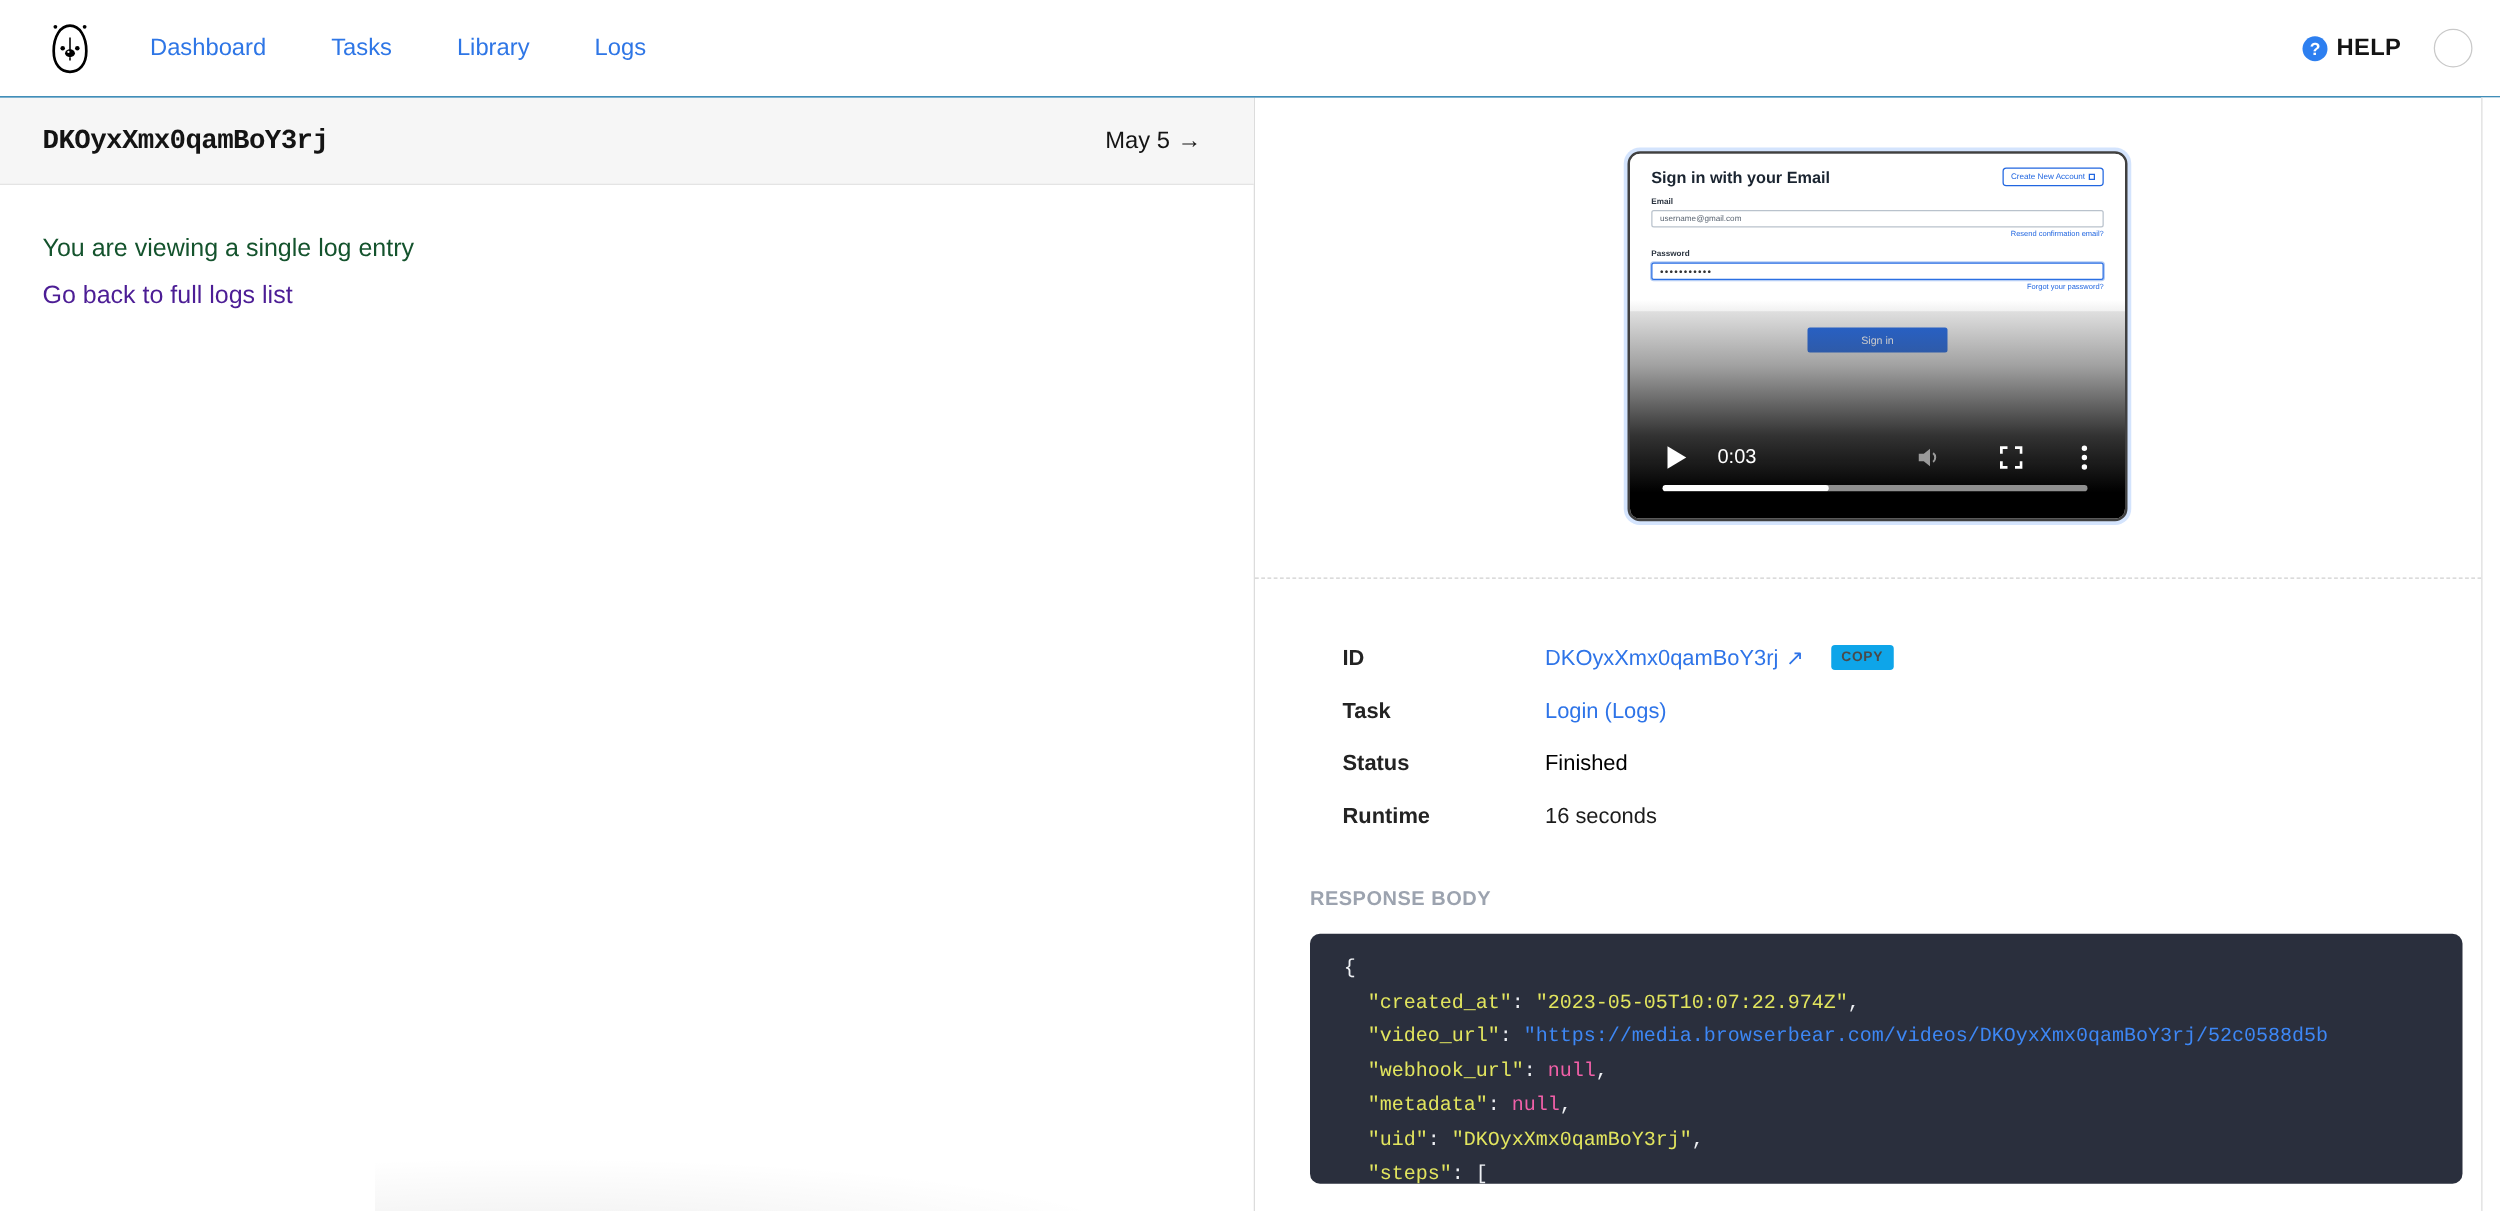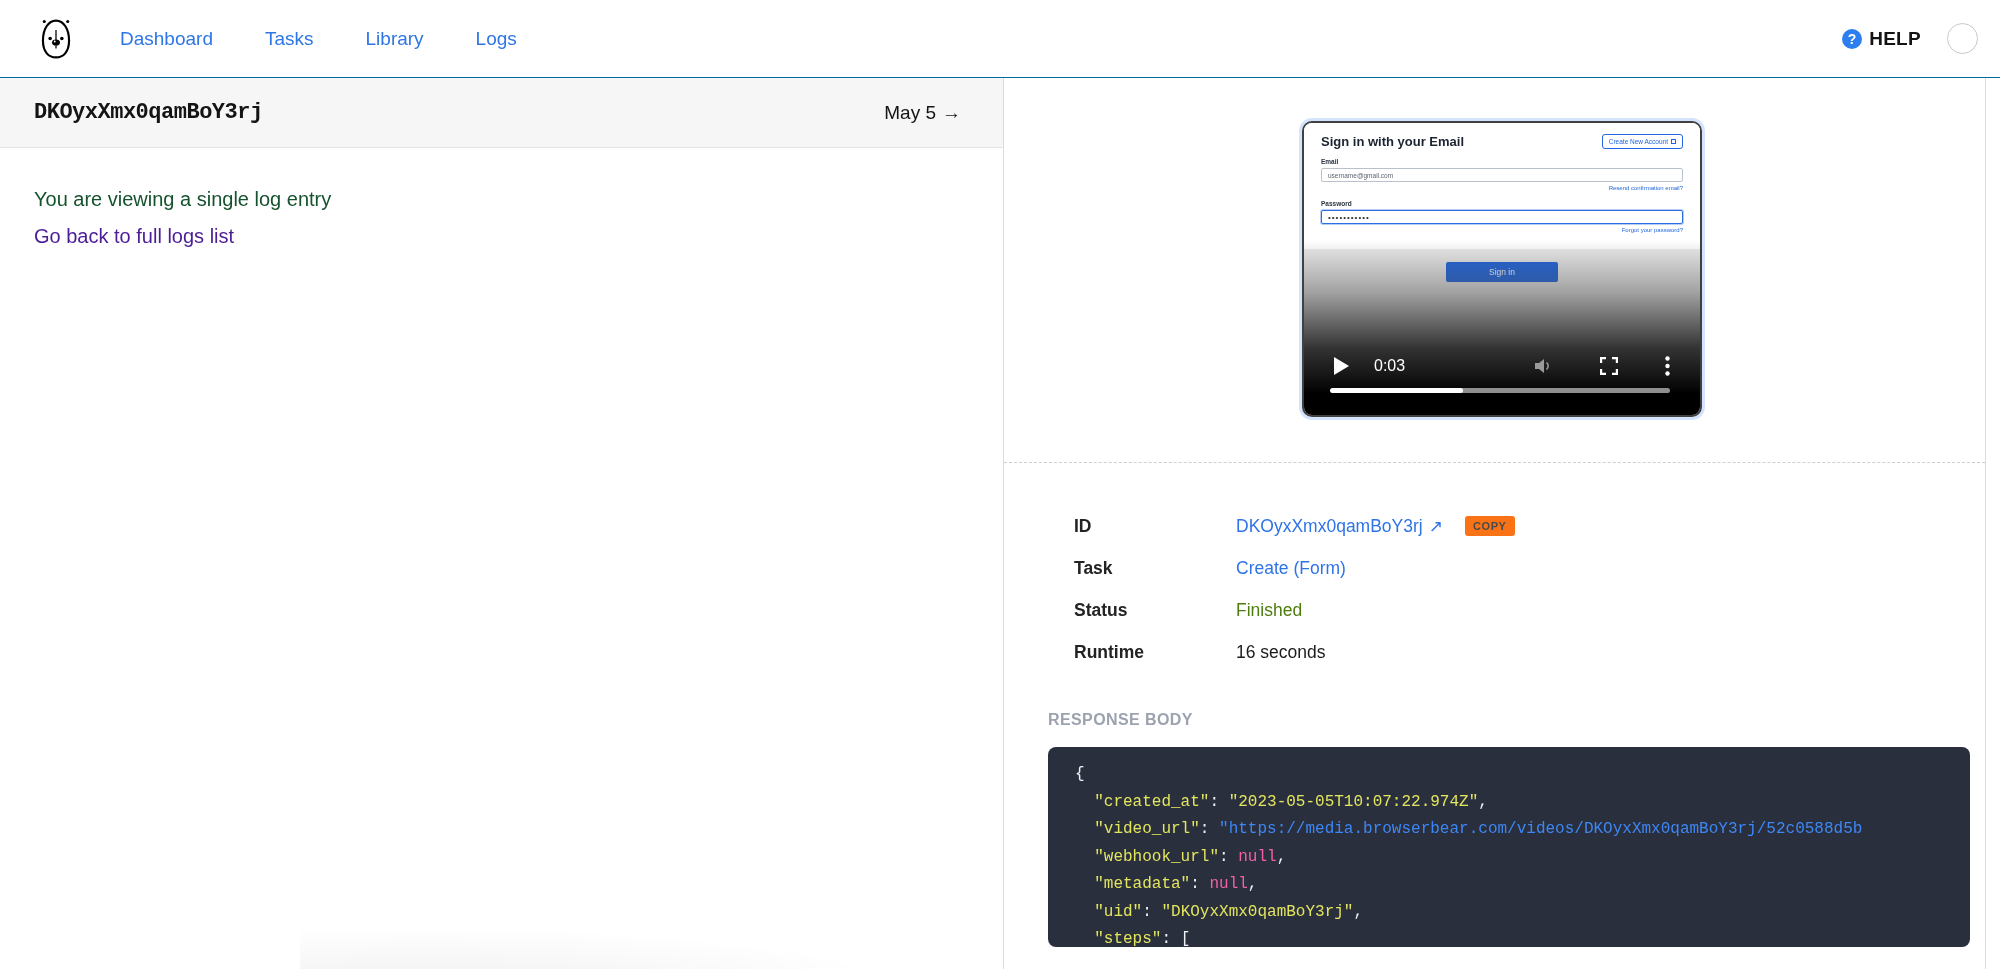--- a/index.html
+++ b/index.html
@@ -80,23 +80,23 @@
   .vid-progress { position:absolute; left:26px; right:30px; bottom:22px; height:5px;
     border-radius:3px; background:#8f8f8f; overflow:hidden; cursor:pointer; }
   .vid-progress-fill { height:100%; background:#fff; border-radius:3px; }
 
   
   .details { padding:42px 0 0 44px; }
   .detail-row { display:flex; align-items:center; height:42px; font-size:17.5px;margin-left:26px; }
   .detail-label { width:162px; font-weight:bold; color:#232323; }
   .detail-value { color:#1b1b1b; display:flex; align-items:center; }
   .link-blue { color:#2e74e8; text-decoration:none; cursor:pointer; }
-  .status-green { color:#4d7c0f; }
+  .status-green { color:#000000; }
   .ext-arrow { color:#2e74e8; margin-left:6px; font-size:17px; }
-  .copy-chip { margin-left:22px; background:#f97316; color:#4a4a4a; font-size:11px; font-weight:bold;
+  .copy-chip { margin-left:22px; background:#0ea5e9; color:#4a4a4a; font-size:11px; font-weight:bold;
     letter-spacing:.6px; border-radius:3px; padding:4px 8px; cursor:pointer; border:none; }
 
   
   .resp-heading { margin:38px 0 0 44px; color:#9ca3af; font-size:16px; font-weight:bold;
     letter-spacing:.4px; }
   .code-block { margin:18px 30px 0 44px; background:#2a2f3d; border-radius:8px;
     padding:14px 0 20px 27px; overflow:hidden; height:200px; }
   .code-line { font-family:"Liberation Mono","DejaVu Sans Mono",monospace; font-size:16px;
     line-height:27.5px; white-space:pre; color:#eef0f4; }
   .tok-plain { color:#eef0f4; }
@@ -212,21 +212,21 @@
       <div class="detail-row">
         <span class="detail-label">ID</span>
         <span class="detail-value">
           <a class="link-blue">DKOyxXmx0qamBoY3rj</a>
           <span class="ext-arrow">↗</span>
           <button class="copy-chip">COPY</button>
         </span>
       </div>
       <div class="detail-row">
         <span class="detail-label">Task</span>
-        <a class="detail-value link-blue">Create (Form)</a>
+        <a class="detail-value link-blue">Login (Logs)</a>
       </div>
       <div class="detail-row">
         <span class="detail-label">Status</span>
         <span class="detail-value status-green">Finished</span>
       </div>
       <div class="detail-row">
         <span class="detail-label">Runtime</span>
         <span class="detail-value">16 seconds</span>
       </div>
     </div>

